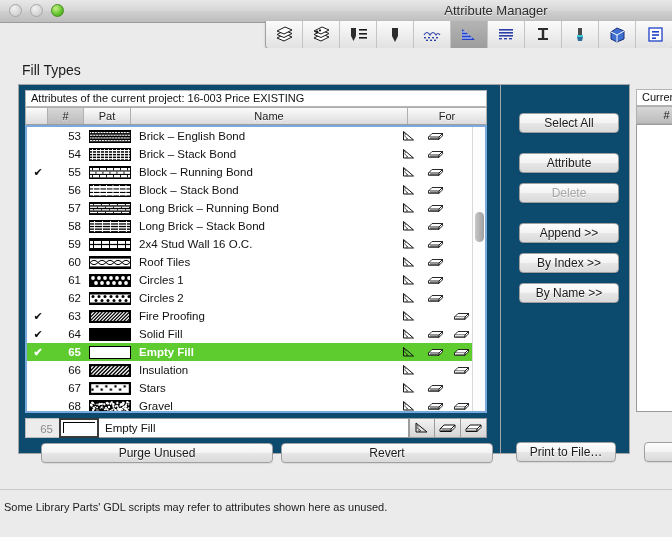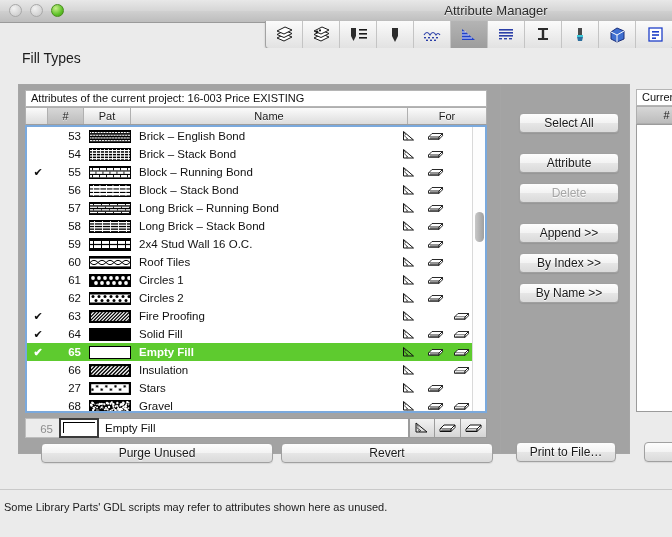--- a/index.html
+++ b/index.html
@@ -43,25 +43,25 @@
   }
   .tbtn:last-child{border-right:none;}
   .tbtn.active{background:linear-gradient(to bottom,#b4b4b4,#9d9d9d);}
 
   
   .content{
     position:absolute;left:0;top:48px;width:672px;height:441px;
     background:#ebebeb;
   }
   .section-title{
-    position:absolute;left:22px;top:2px;font-size:14px;color:#1c1c1c;
+    position:absolute;left:22px;top:14px;font-size:14px;color:#1c1c1c;
   }
   .panel{
     position:absolute;left:18px;top:36px;width:612px;height:370px;
-    border:1px solid #a5a5a5;background:#a3a3a3;box-sizing:border-box;
+    border:1px solid #a5a5a5;background:#0c4a6e;box-sizing:border-box;
   }
   .panel-left{position:absolute;left:0;top:0;width:482px;height:368px;border-right:1px solid #a5a5a5;box-sizing:border-box;}
 
   .proj-label{
     position:absolute;left:6px;top:5px;width:462px;height:17px;
     background:#ffffff;border:1px solid #b5b5b5;box-sizing:border-box;
     font-size:11px;color:#111;line-height:15px;padding-left:5px;white-space:nowrap;overflow:hidden;
   }
   .col-head{
     position:absolute;left:6px;top:22px;width:462px;height:18px;
@@ -1082,21 +1082,21 @@
                       <path d="M12 7 L15.5 3.5 L15.5 5.8 L12 9.3 Z" fill="#fff" stroke="#111" stroke-width="0.9"></path>
                       <g stroke="#111" stroke-width="0.55">
                         <path d="M2.4 8.3 L11.2 8.3"></path>
                       </g>
                     </svg>
                   </div>
                 </div>
               </div>
               <div class="row">
                 <div class="c-chk"></div>
-                <div class="c-num">27</div>
+                <div class="c-num">67</div>
                 <div class="c-pat">
                   <div class="swatch">
                     <svg width="40" height="11" viewBox="0 0 40 11" preserveAspectRatio="none">
                       <rect width="40" height="11" fill="#000"></rect>
                       <rect x="1.2" y="1.2" width="37.6" height="8.6" fill="#fff"></rect>
                       <path d="M2.5 5.199999999999999 L2.5 8 M1.1 6.6 L3.9 6.6 M1.5 5.6 L3.5 7.6 M1.5 7.6 L3.5 5.6" stroke="#000" stroke-width="0.7"></path>
                       <path d="M7.1 2 L7.1 4.8 M5.699999999999999 3.4 L8.5 3.4 M6.1 2.4 L8.1 4.4 M6.1 4.4 L8.1 2.4" stroke="#000" stroke-width="0.7"></path>
                       <path d="M11.7 5.199999999999999 L11.7 8 M10.299999999999999 6.6 L13.1 6.6 M10.7 5.6 L12.7 7.6 M10.7 7.6 L12.7 5.6" stroke="#000" stroke-width="0.7"></path>
                       <path d="M16.299999999999997 2 L16.299999999999997 4.8 M14.899999999999997 3.4 L17.699999999999996 3.4 M15.299999999999997 2.4 L17.299999999999997 4.4 M15.299999999999997 4.4 L17.299999999999997 2.4" stroke="#000" stroke-width="0.7"></path>
                       <path d="M20.9 5.199999999999999 L20.9 8 M19.5 6.6 L22.299999999999997 6.6 M19.9 5.6 L21.9 7.6 M19.9 7.6 L21.9 5.6" stroke="#000" stroke-width="0.7"></path>

